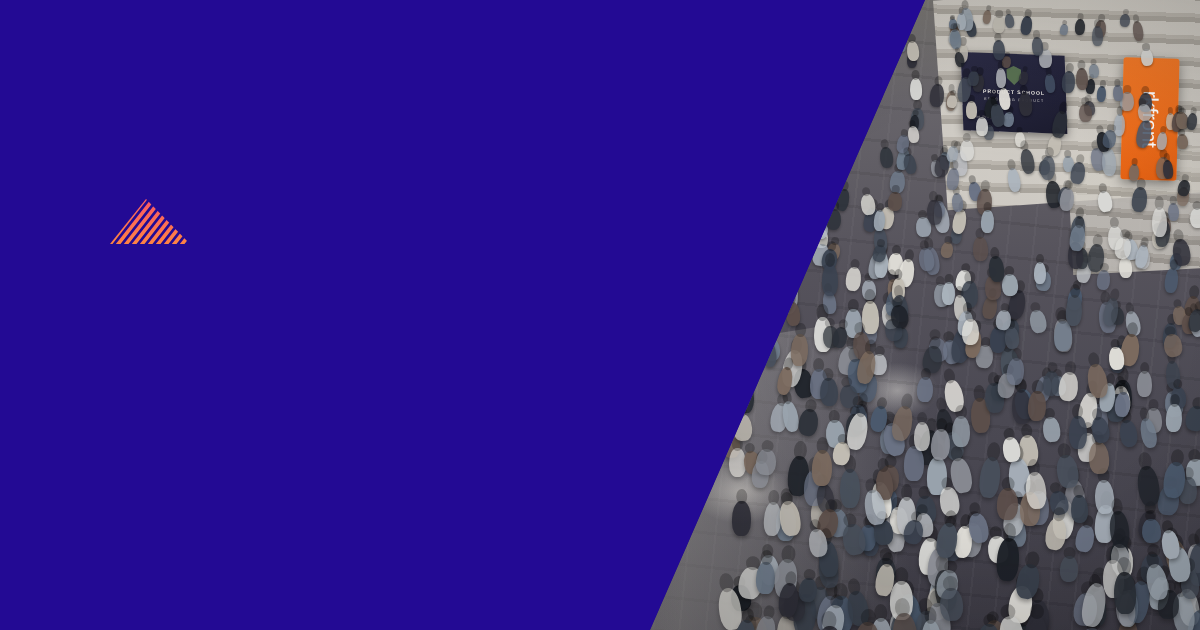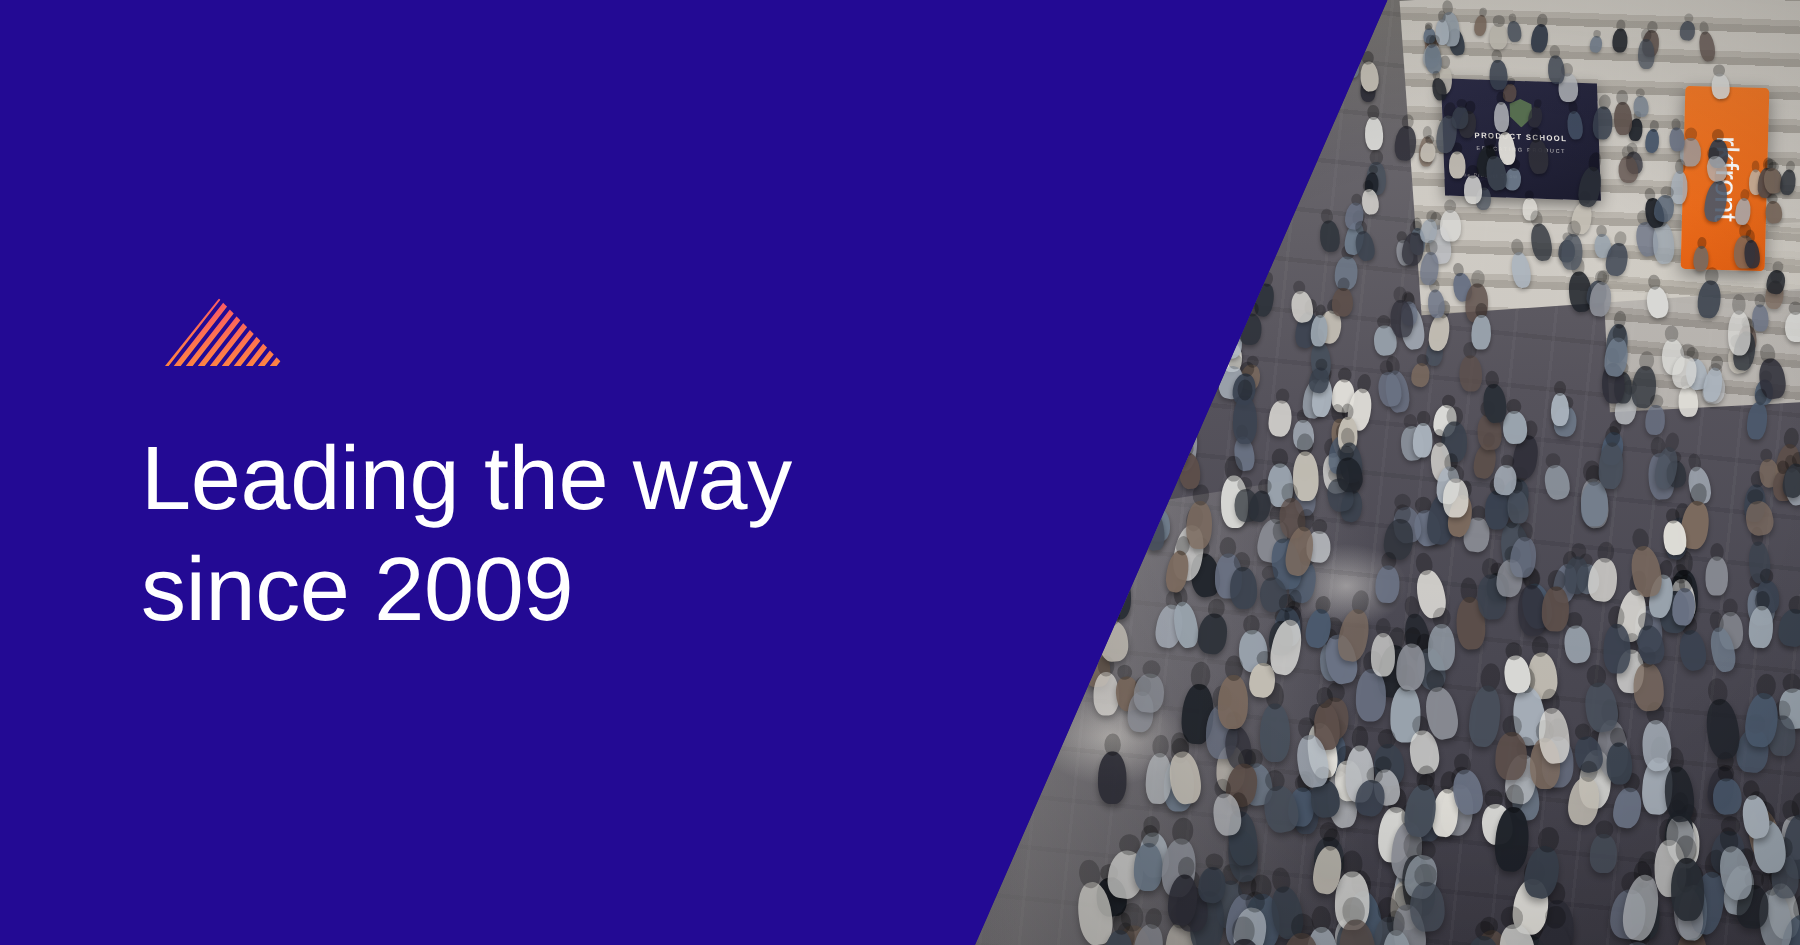--- a/index.html
+++ b/index.html
@@ -766,18 +766,14 @@
           <rect x="73" y="-6" width="4.6" height="58" rx="2.3"></rect>
           <rect x="81" y="-6" width="4.6" height="58" rx="2.3"></rect>
           <rect x="89" y="-6" width="4.6" height="58" rx="2.3"></rect>
           <rect x="97" y="-6" width="4.6" height="58" rx="2.3"></rect>
           <rect x="105" y="-6" width="4.6" height="58" rx="2.3"></rect>
         </g>
       </g>
     </svg>
   </div>
 
-  <div class="headline">
-    <span class="line">Leading the way</span>
-    <span class="line">since 2009</span>
-  </div>
 
 </div>
 
 </body></html>

